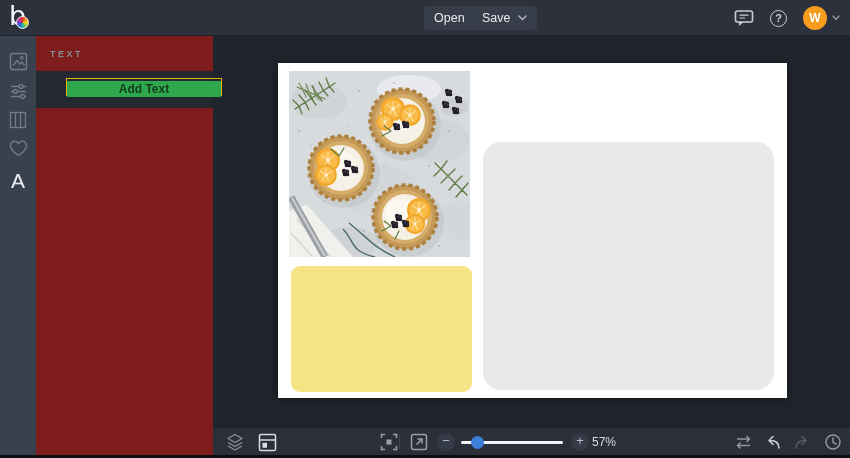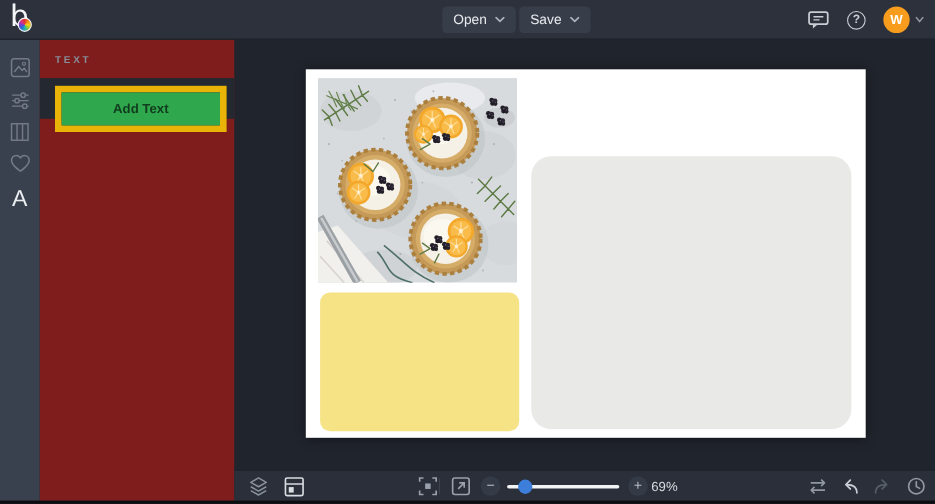--- a/index.html
+++ b/index.html
@@ -10,38 +10,38 @@
   
   .topbar { position:absolute; left:0; top:0; width:850px; height:36px; background:#2c313b; border-bottom:1px solid #1c2027; z-index:5; }
   .logo { position:absolute; left:9px; top:3px; width:26px; height:30px; }
   .logo .bglyph { position:absolute; left:0; top:-3px; font-size:27px; font-weight:400; color:#f4f5f7; font-family:"DejaVu Sans",sans-serif; }
   .logo .wheel { position:absolute; left:7px; top:13px; width:13px; height:13px; border-radius:50%;
     background:conic-gradient(#e5332a,#f08c1e,#f6d213,#8cc63f,#1db5b0,#2a6bd3,#7a3bd0,#d63384,#e5332a);
     border:1px solid #f4f5f7; }
   .tb-btn { position:absolute; top:6px; height:24px; background:#373d49; border-radius:4px; display:flex; align-items:center; gap:7px; padding:0 10px; color:#e9ebef; font-size:12.5px; cursor:pointer; }
   .tb-btn svg { display:block; }
   .appmenu { left:35px; }
-  .openbtn { left:402px; }
+  .openbtn { left:424px; }
   .savebtn { left:472px;justify-content:space-between; }
   .tb-right { position:absolute; right:10px; top:0; height:36px; display:flex; align-items:center; gap:16px; }
   .helpcirc { width:17px; height:17px; border:1.6px solid #c9cdd4; border-radius:50%; color:#c9cdd4; font-size:11px; font-weight:bold; display:flex; align-items:center; justify-content:center; cursor:pointer; }
   .avatar-wrap { display:flex; align-items:center; gap:5px; cursor:pointer; }
   .avatar { width:24px; height:24px; border-radius:50%; background:#f79c1d; color:#fff; font-size:12px; font-weight:bold; display:flex; align-items:center; justify-content:center; }
 
   
   .rail { position:absolute; left:0; top:36px; width:36px; height:419px; background:#3a414e; z-index:4; }
   .rail-item { position:absolute; left:0; width:36px; height:26px; display:flex; align-items:center; justify-content:center; cursor:pointer; }
   .rail-item svg { display:block; }
   .text-tool-glyph { color:#eceef2; font-size:21px; font-weight:400; }
 
   
   .panel { position:absolute; left:36px; top:36px; width:177px; height:419px; background:#7f1d1d; z-index:3; }
   .panel-title { position:absolute; left:14px; top:13px; font-size:9px; font-weight:bold; letter-spacing:2.5px; color:#878d98; }
   .panel-band { position:absolute; left:0; top:35px; width:177px; height:37px; background:#232831; }
-  .annotation { position:absolute; left:14px; top:42px; width:156px; height:42px; border:6px solid #eab308; }
+  .annotation { position:absolute; left:30px; top:42px; width:156px; height:18px; border:1px solid #eab308; }
   .add-text-btn { width:100%; height:100%; background:#2fa84d; border:none; border-radius:1px; color:#113c1d; font-size:12px; font-weight:bold; font-family:"Liberation Sans",sans-serif; cursor:pointer; }
 
   
   .canvas { position:absolute; left:213px; top:36px; width:637px; height:391px; background:#20242c; }
   .artboard { position:absolute; left:65px; top:27px; width:509px; height:335px; background:#ffffff; box-shadow:0 1px 10px rgba(0,0,0,.45); }
   .photo { position:absolute; left:11px; top:8px; width:181px; height:186px; }
   .shape-yellow { position:absolute; left:13px; top:203px; width:181px; height:126px; border-radius:9px; background:#f5e385; }
   .shape-gray { position:absolute; left:205px; top:79px; width:291px; height:248px; border-radius:18px; background:#e9e9e8; }
 
   
@@ -272,21 +272,21 @@
     </div>
 
     <div class="zoom-btn" style="left:224px;">
       <span>−</span>
     </div>
     <div class="zoom-track"></div>
     <div class="zoom-handle"></div>
     <div class="zoom-btn" style="left:358px;">
       <span>+</span>
     </div>
-    <div class="zoom-label">69%</div>
+    <div class="zoom-label">57%</div>
 
     <div class="bb-icon" style="left:520px;">
       <svg width="19" height="18" viewBox="0 0 19 18">
         <path d="M3 6 H15 M12.5 3 L15.5 6 L12.5 9" stroke="#9198a3" stroke-width="1.5" fill="none" stroke-linejoin="round"></path>
         <path d="M16 12.5 H4 M6.5 9.5 L3.5 12.5 L6.5 15.5" stroke="#9198a3" stroke-width="1.5" fill="none" stroke-linejoin="round"></path>
       </svg>
     </div>
     <div class="bb-icon" style="left:551px;">
       <svg width="18" height="18" viewBox="0 0 18 18">
         <path d="M14 15 C14 9 9 7.5 5 7.5 M8 3.5 L4 7.5 L8 11.5" stroke="#c9ced6" stroke-width="1.6" fill="none" stroke-linecap="round" stroke-linejoin="round"></path>

